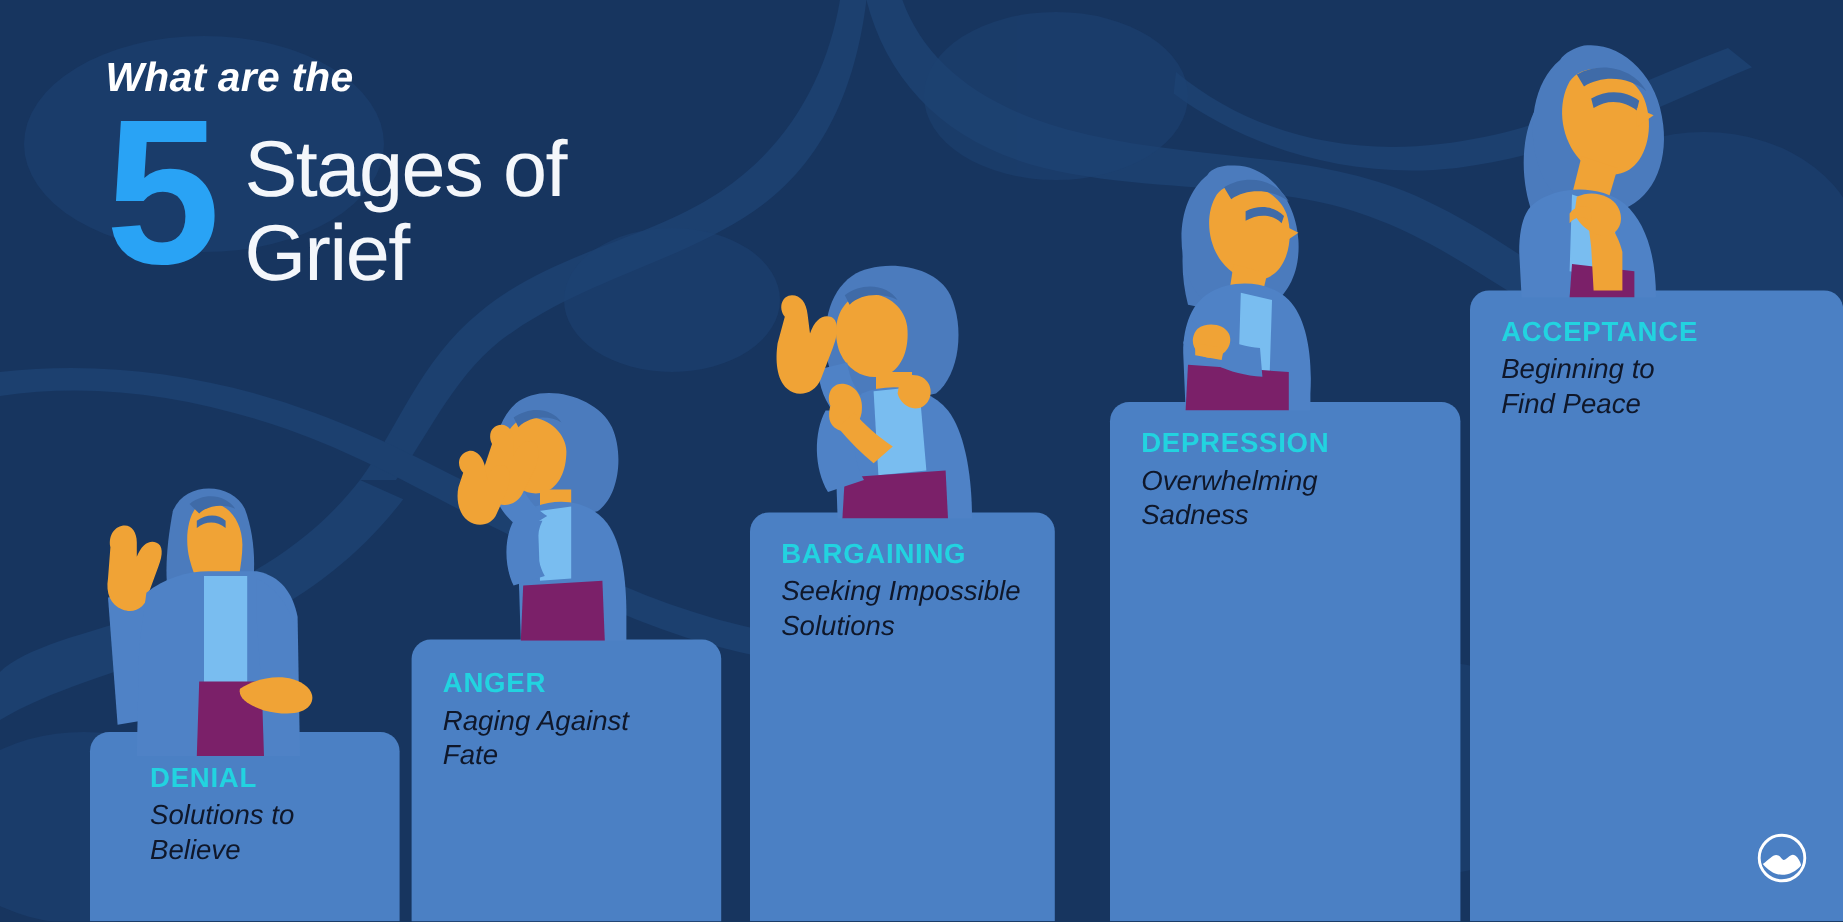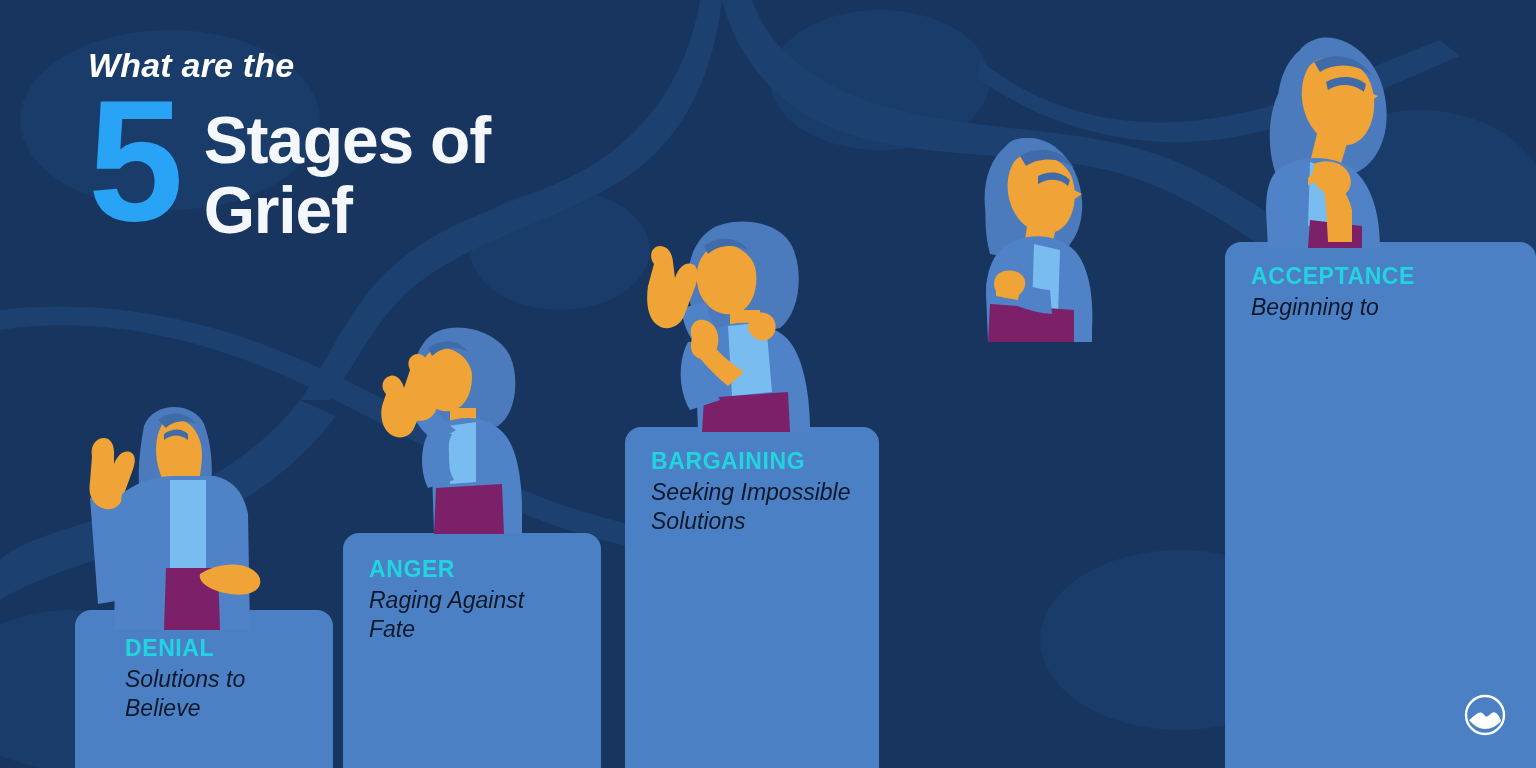--- a/index.html
+++ b/index.html
@@ -21,21 +21,21 @@
     color:#ffffff; letter-spacing:.2px; line-height:1;
     margin-bottom:14px;
   }
   .title-row { display:flex; align-items:flex-start; }
   .big-five {
     font-size:172px; font-weight:700; color:#29a3f5;
     line-height:.82; letter-spacing:-6px;
     margin-right:26px; margin-top:-6px;
   }
   .title-words {
-    font-size:66px; font-weight:700; color:#f4f7fb;
+    font-size:66px; font-weight:400; color:#f4f7fb;
     line-height:1.06; letter-spacing:-1.2px; padding-top:10px;
   }
 
   
   .bar {
     position:absolute;
     background:#4b80c4;
     border-top-left-radius:16px;
     border-top-right-radius:16px;
     z-index:3;
@@ -287,26 +287,36 @@
   <div class="bar" style="left:625px; top:427px; width:254px; height:341px;">
     <div class="label-wrap" style="top:22px;">
       <div class="stage-name">BARGAINING</div>
       <div class="stage-desc">
         <div>Seeking Impossible</div>
         <div>Solutions</div>
       </div>
     </div>
   </div>
 
+  <div class="bar" style="left:925px; top:335px; width:292px; height:433px;">
+    <div class="label-wrap" style="top:22px;">
+      <div class="stage-name">DEPRESSION</div>
+      <div class="stage-desc">
+        <div>Overwhelming</div>
+        <div>Sadness</div>
+      </div>
+    </div>
+  </div>
 
   <div class="bar" style="left:1225px; top:242px; width:311px; height:526px;">
     <div class="label-wrap" style="top:22px;">
       <div class="stage-name">ACCEPTANCE</div>
       <div class="stage-desc">
         <div>Beginning to</div>
+        <div>Find Peace</div>
       </div>
     </div>
   </div>
 
   <svg class="logo" width="46" height="46" viewBox="0 0 46 46">
     <circle cx="23" cy="23" r="19" fill="none" stroke="#ffffff" stroke-width="2.4"></circle>
     <path d="M7 28 C 13 24 16 19 20 21 C 23 22.6 23 26 26 24
              C 29 22 31 19 34 21 C 36.5 22.7 38 26 39 29
              C 35 34 29 37 23 37 C 17 37 11 33 7 28 Z" fill="#ffffff"></path>
   </svg>

